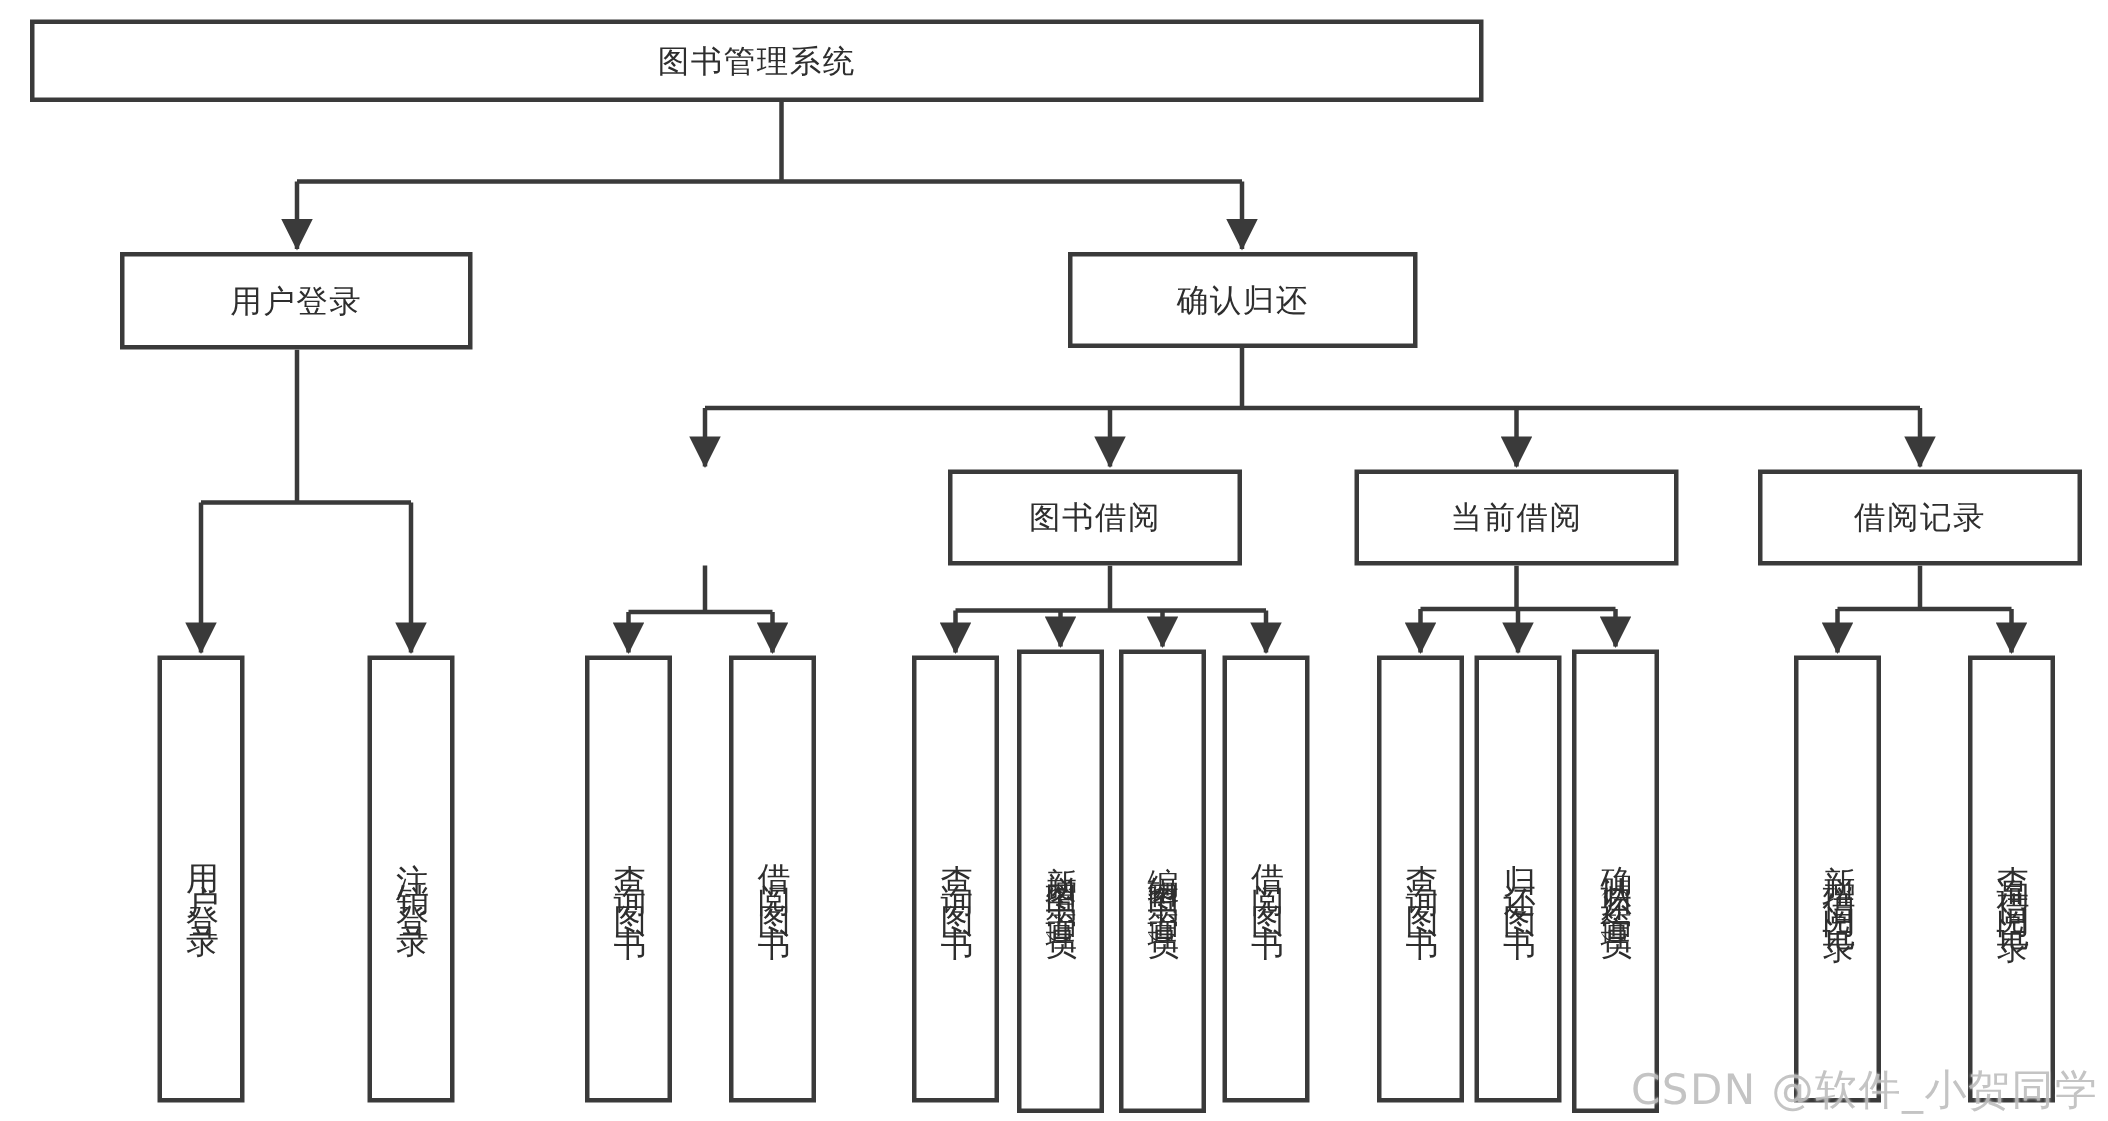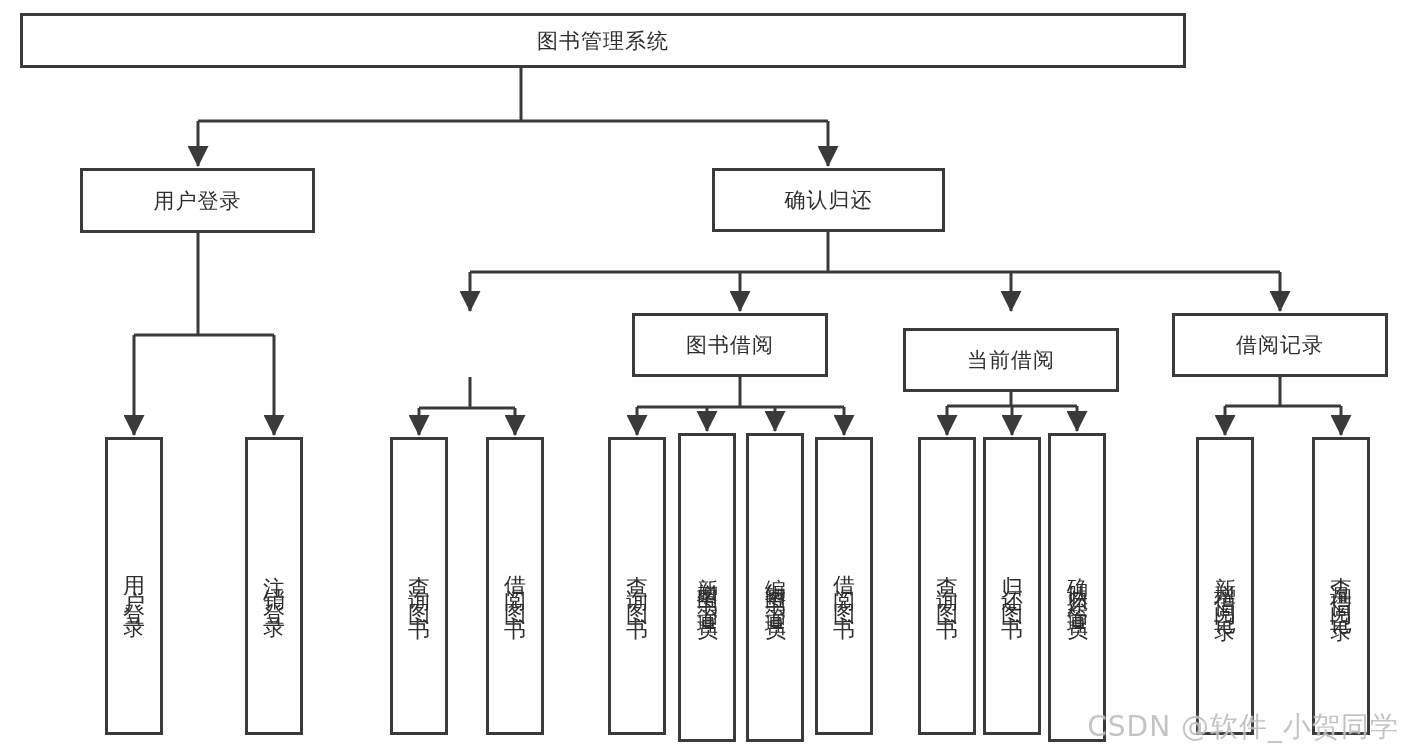--- a/index.html
+++ b/index.html
@@ -62,35 +62,35 @@
     <path class="arrow" marker-end="url(#arrow)" d="M707,407 L707,431"></path>
     <path class="arrow" marker-end="url(#arrow)" d="M775,407 L775,431"></path>
     <path class="arrow" marker-end="url(#arrow)" d="M844,407 L844,435"></path>
     <path class="arrow" marker-end="url(#arrow)" d="M947,406 L947,435"></path>
     <path class="arrow" marker-end="url(#arrow)" d="M1012,406 L1012,435"></path>
     <path class="arrow" marker-end="url(#arrow)" d="M1077,406 L1077,431"></path>
     <path class="arrow" marker-end="url(#arrow)" d="M1225,406 L1225,435"></path>
     <path class="arrow" marker-end="url(#arrow)" d="M1341,406 L1341,435"></path>
   </svg>
 
-  <div class="node h-node" style="left:20px;top:13px;width:1166px;height:55px">
+  <div class="node h-node" style="left:20px;top:13px;width:969px;height:55px">
     <span>图书管理系统</span>
   </div>
 
   <div class="node h-node" style="left:80px;top:168px;width:235px;height:65px">
     <span>用户登录</span>
   </div>
   <div class="node h-node" style="left:712px;top:168px;width:233px;height:64px">
     <span>确认归还</span>
   </div>
 
   <div class="node h-node" style="left:632px;top:313px;width:196px;height:64px">
     <span>图书借阅</span>
   </div>
-  <div class="node h-node" style="left:903px;top:328px;width:216px;height:64px">
+  <div class="node h-node" style="left:903px;top:313px;width:216px;height:64px">
     <span>当前借阅</span>
   </div>
   <div class="node h-node" style="left:1172px;top:313px;width:216px;height:64px">
     <span>借阅记录</span>
   </div>
 
   <div class="node leaf" style="left:105px">
     <span class="v-text">用户登录</span>
   </div>
   <div class="node leaf" style="left:245px">

